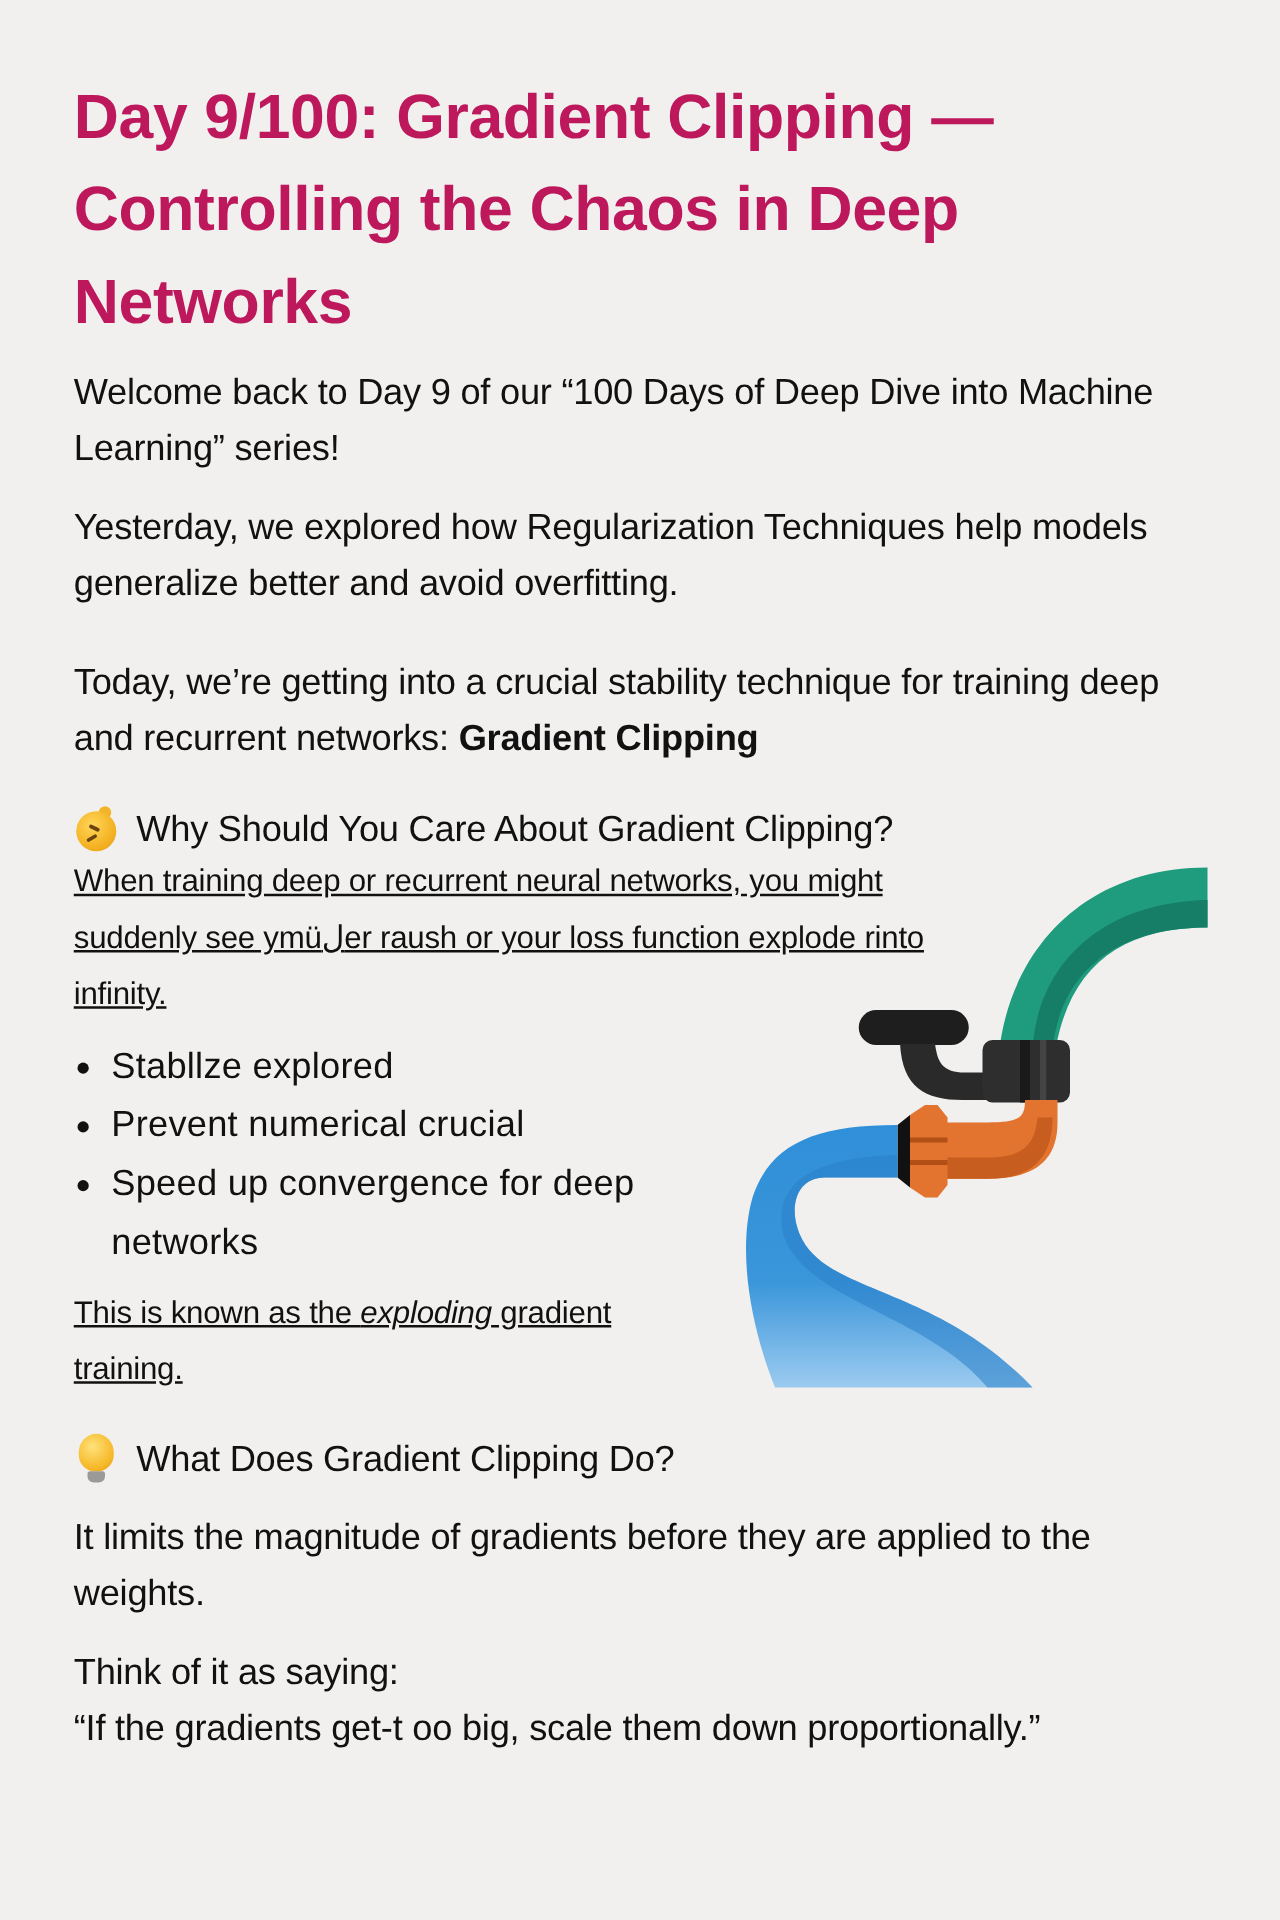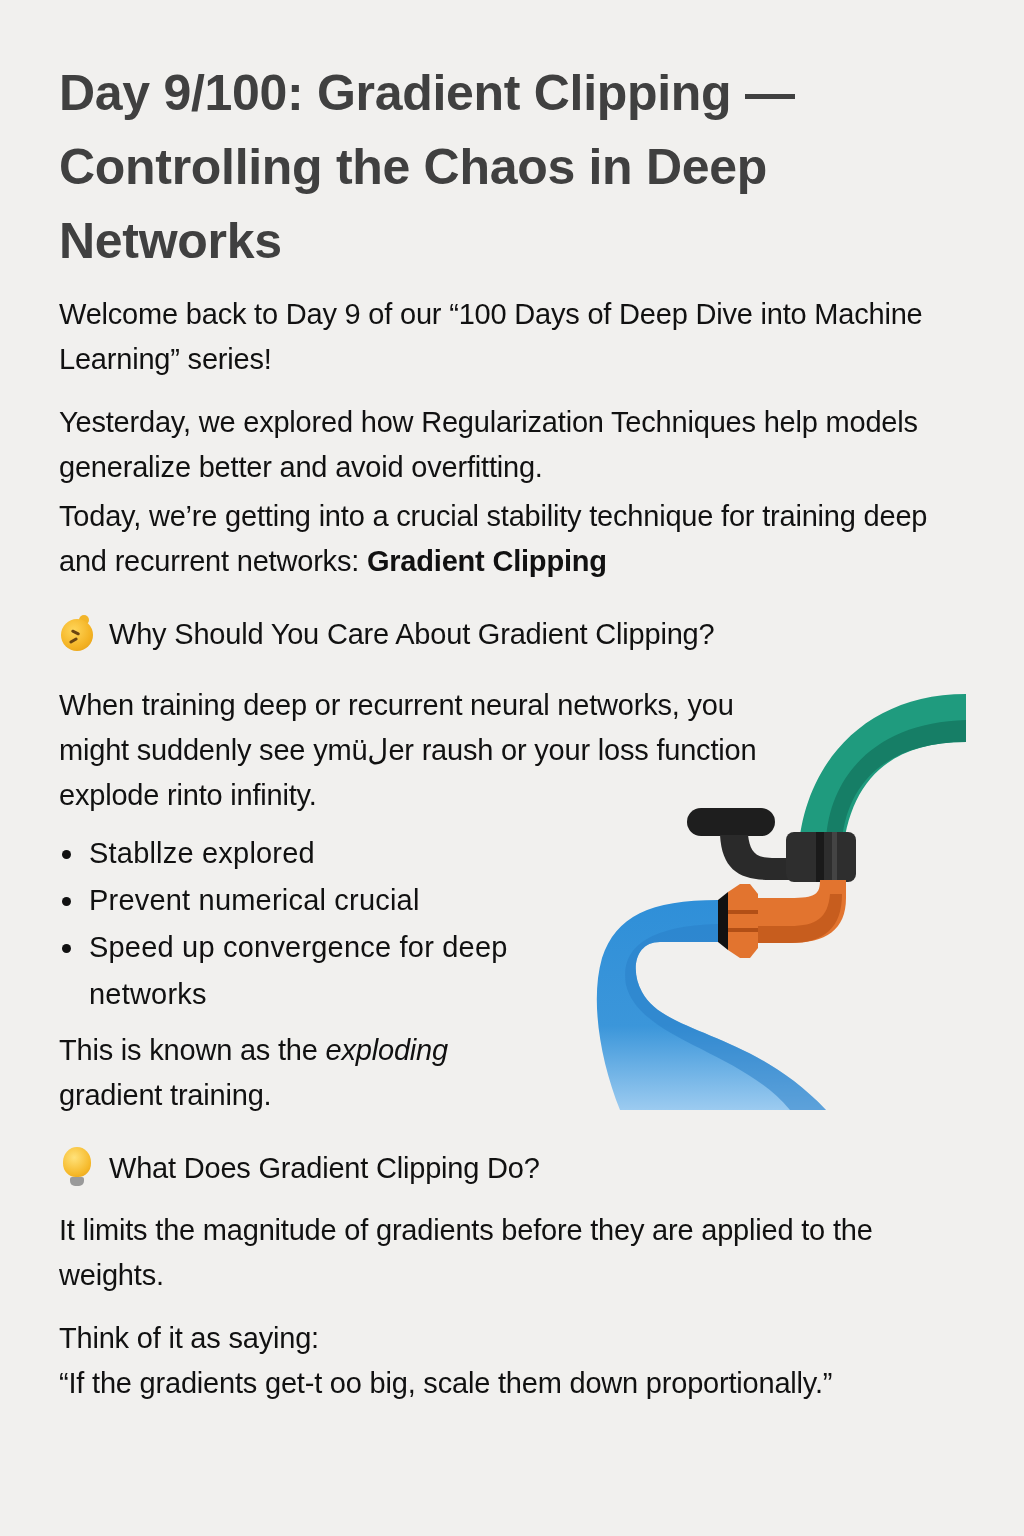--- a/index.html
+++ b/index.html
@@ -7,27 +7,27 @@
     width: 1024px; height: 1536px; overflow: hidden;
     background: #f1f0ee;
     color: #111;
     font-family: "Liberation Sans", "DejaVu Sans", sans-serif;
     position: relative;
   }
   .page { position: absolute; left: 59px; top: 56px; width: 920px; }
   h1 {
     margin: 0;
     font-size: 50px; line-height: 74px; font-weight: 700;
-    letter-spacing: -0.3px; color: #404040;
+    letter-spacing: -0.3px; color: #be185d;
     width: 880px;
   }
   p { margin: 0; font-size: 29px; line-height: 45px; letter-spacing: -0.2px; }
   .p-welcome { margin-top: 14px; width: 900px; }
   .p-yesterday { margin-top: 18px; width: 900px; }
-  .p-today { margin-top: 4px; width: 920px; }
+  .p-today { margin-top: 34px; width: 920px; }
   .h2 {
     display: flex; align-items: center;
     font-size: 29px; font-weight: 400; line-height: 40px;
     letter-spacing: -0.2px;
   }
   .h2-why { margin-top: 30px; }
   .h2-what { position: absolute; top: 1147px; left: 59px; }
   .emoji {
     width: 36px; height: 38px; margin-right: 14px; flex: none;
     position: relative;
@@ -53,21 +53,21 @@
   .bulb-glass {
     position: absolute; left: 4px; top: 0; width: 28px; height: 30px;
     border-radius: 50% 50% 45% 45%;
     background: radial-gradient(circle at 40% 35%, #ffe27a, #f6b92a 65%, #e39a12);
   }
   .bulb-base {
     position: absolute; left: 11px; top: 30px; width: 14px; height: 9px;
     background: #9a9a9a; border-radius: 2px 2px 5px 5px;
   }
   .section-why { position: absolute; left: 59px; top: 683px; width: 720px; }
-  .section-why p { font-size: 29px; line-height: 45px; }
+  .section-why p { font-size: 25px; line-height: 45px; text-decoration: underline; }
   ul.bullets {
     list-style: none; margin: 12px 0 0 0; padding: 0; width: 500px;
   }
   ul.bullets li {
     position: relative; padding-left: 30px;
     font-size: 29px; line-height: 47px; letter-spacing: 0.2px;
   }
   ul.bullets li:before {
     content: ""; position: absolute; left: 3px; top: 20px;
     width: 9px; height: 9px; border-radius: 50%; background: #111;

